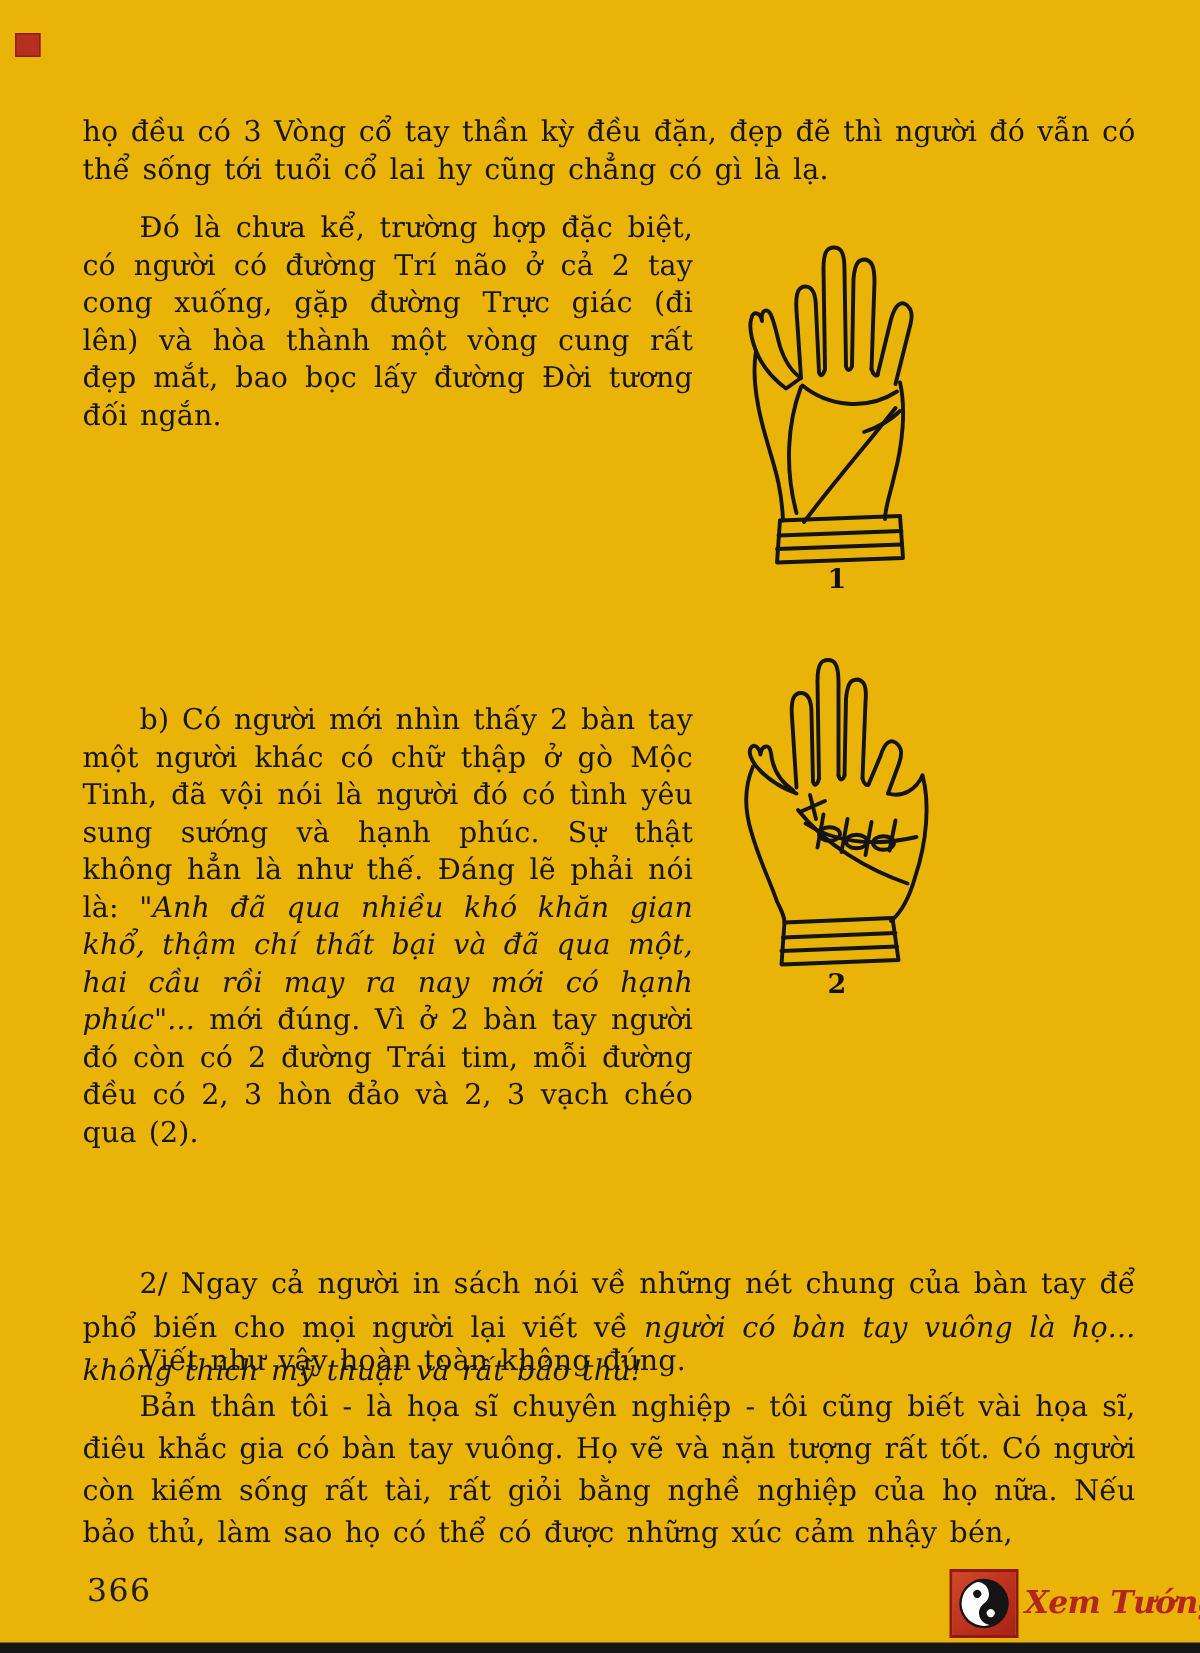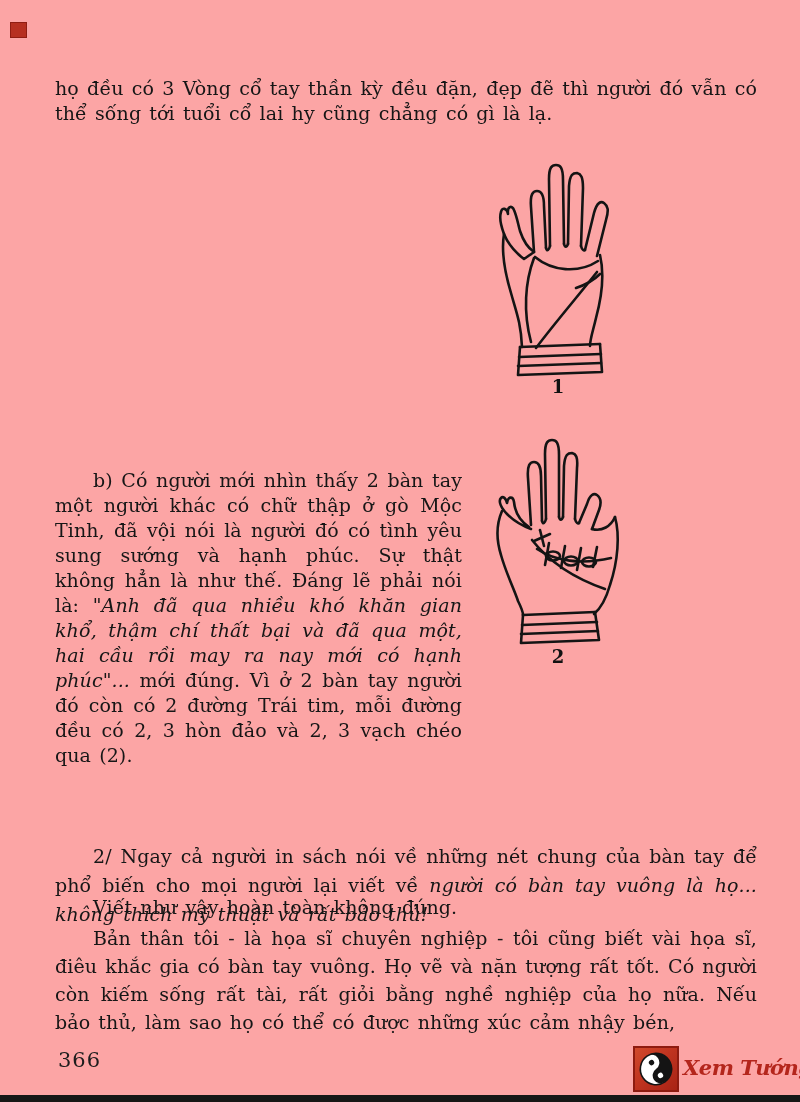--- a/index.html
+++ b/index.html
@@ -1,19 +1,19 @@
 <!DOCTYPE html>
 <html><head>
 <meta charset="utf-8">
 <style>
   html,body{margin:0;padding:0;background:#ffffff;}
   .page{
     position:relative;
     width:800px;height:1102px;
-    background:#fca5a5;
+    background:#eab308;
     font-family:"DejaVu Serif",serif;
     color:#161616;
     overflow:hidden;
   }
   .para{
     position:absolute;
     text-align:justify;
     font-size:19px;
     line-height:25px;
     word-spacing:2px;
@@ -79,20 +79,21 @@
   .hand-svg path,.hand-svg ellipse{vector-effect:non-scaling-stroke;}
 </style>
 </head>
 <body>
 
 <div class="page">
 
   <div class="artifact-square"></div>
 
   <div id="p1" class="para w-full"><span>họ đều có 3 Vòng cổ tay thần kỳ đều đặn, đẹp đẽ thì người đó vẫn có thể sống tới tuổi cổ lai hy cũng chẳng có gì là lạ.</span></div>
+  <div id="p2" class="para w-narrow indent"><span>Đó là chưa kể, trường hợp đặc biệt, có người có đường Trí não ở cả 2 tay cong xuống, gặp đường Trực giác (đi lên) và hòa thành một vòng cung rất đẹp mắt, bao bọc lấy đường Đời tương đối ngắn.</span></div>
   <div id="p4" class="para w-narrow indent"><span>b) Có người mới nhìn thấy 2 bàn tay một người khác có chữ thập ở gò Mộc Tinh, đã vội nói là người đó có tình yêu sung sướng và hạnh phúc. Sự thật không hẳn là như thế. Đáng lẽ phải nói là: </span><span class="it">"Anh đã qua nhiều khó khăn gian khổ, thậm chí thất bại và đã qua một, hai cầu rồi may ra nay mới có hạnh phúc"...</span><span> mới đúng. Vì ở 2 bàn tay người đó còn có 2 đường Trái tim, mỗi đường đều có 2, 3 hòn đảo và 2, 3 vạch chéo qua (2).</span></div>
   <div id="p6" class="para w-full indent"><span>2/ Ngay cả người in sách nói về những nét chung của bàn tay để phổ biến cho mọi người lại viết về </span><span class="it">người có bàn tay vuông là họ... không thích mỹ thuật và rất bảo thủ!</span></div>
   <div id="p8" class="para w-full indent"><span>Bản thân tôi - là họa sĩ chuyên nghiệp - tôi cũng biết vài họa sĩ, điêu khắc gia có bàn tay vuông. Họ vẽ và nặn tượng rất tốt. Có người còn kiếm sống rất tài, rất giỏi bằng nghề nghiệp của họ nữa. Nếu bảo thủ, làm sao họ có thể có được những xúc cảm nhậy bén,</span></div>
   <div id="p7" class="para w-full indent"><span>Viết như vậy hoàn toàn không đúng.</span></div>
 
   <div id="fig1" class="fig">
     <svg class="hand-svg" viewBox="0 0 150 225" width="150" height="225" xmlns="http://www.w3.org/2000/svg">
       <g stroke="#141414" stroke-width="2.6" fill="none" stroke-linecap="round" stroke-linejoin="round">
 
         <path d="M60,86 L59,19 C59,7 62,5 66,5 C70,5 73,7 73,20 L74,84"></path>

